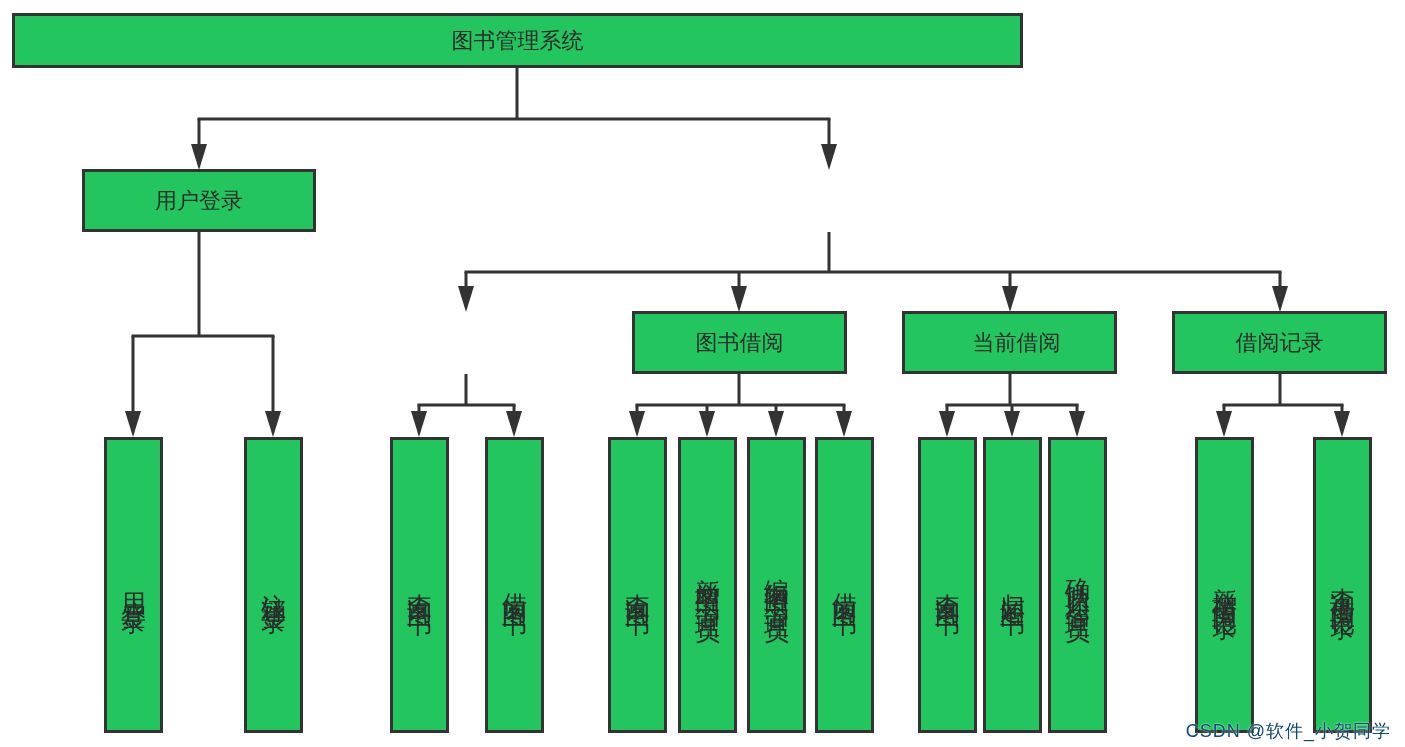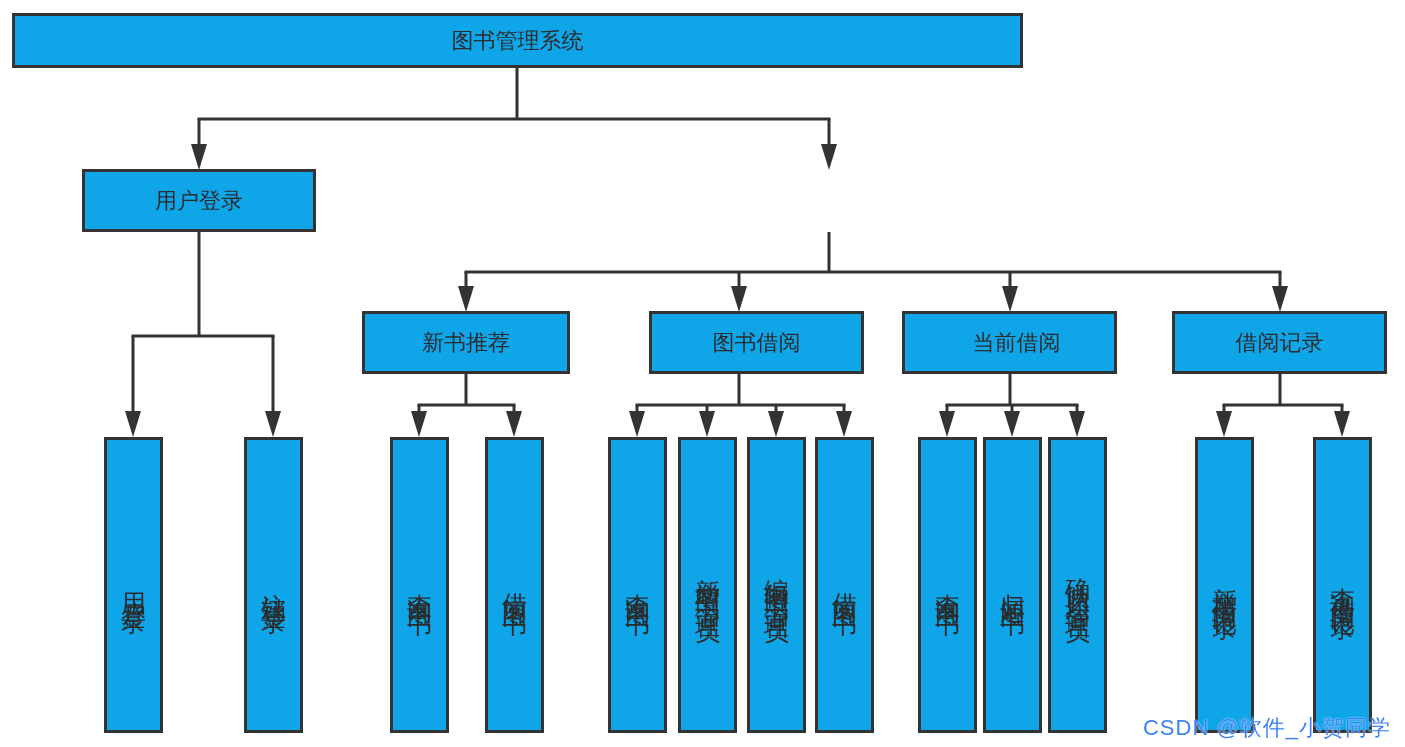--- a/index.html
+++ b/index.html
@@ -12,21 +12,21 @@
     overflow: hidden;
   }
   .connector-layer {
     position: absolute;
     left: 0; top: 0;
     width: 1405px; height: 747px;
     z-index: 1;
   }
   .node {
     position: absolute;
-    background: #0ea5e9;
+    background: #22c55e;
     border: 3px solid #333333;
     box-sizing: border-box;
     display: flex;
     align-items: center;
     justify-content: center;
     color: #2b2b2b;
     z-index: 2;
   }
   .h-node { height: 63px; font-size: 22px; }
   .root-node { left: 12px; top: 13px; width: 1011px; height: 55px; font-size: 22px; }
@@ -41,22 +41,22 @@
   .v-node span {
     writing-mode: vertical-rl;
     text-orientation: mixed;
     letter-spacing: 6px;
     line-height: 1;
   }
   .watermark {
     position: absolute;
     right: 14px;
     bottom: 4px;
-    font-size: 22px;
-    color: #3b82f6;
+    font-size: 18px;
+    color: #0c4a6e;
     text-shadow: 0 0 2px #ffffff;
     z-index: 5;
     letter-spacing: 1px;
   }
 </style>
 </head>
 <body>
 
 <div class="stage">
 
@@ -130,24 +130,21 @@
   </svg>
 
   <div class="node root-node">
     <span>图书管理系统</span>
   </div>
 
   <div class="node h-node lvl2" style="left:82px; width:234px;">
     <span>用户登录</span>
   </div>
 
-  <div class="node h-node lvl3" style="left:362px; width:208px;">
-    <span>新书推荐</span>
-  </div>
-  <div class="node h-node lvl3" style="left:632px; width:215px;margin-left:17px;">
+  <div class="node h-node lvl3" style="left:632px; width:215px;">
     <span>图书借阅</span>
   </div>
   <div class="node h-node lvl3" style="left:902px; width:215px;padding-left:14px;">
     <span>当前借阅</span>
   </div>
   <div class="node h-node lvl3" style="left:1172px; width:215px;">
     <span>借阅记录</span>
   </div>
 
   <div class="node v-node" style="left:104px;">

